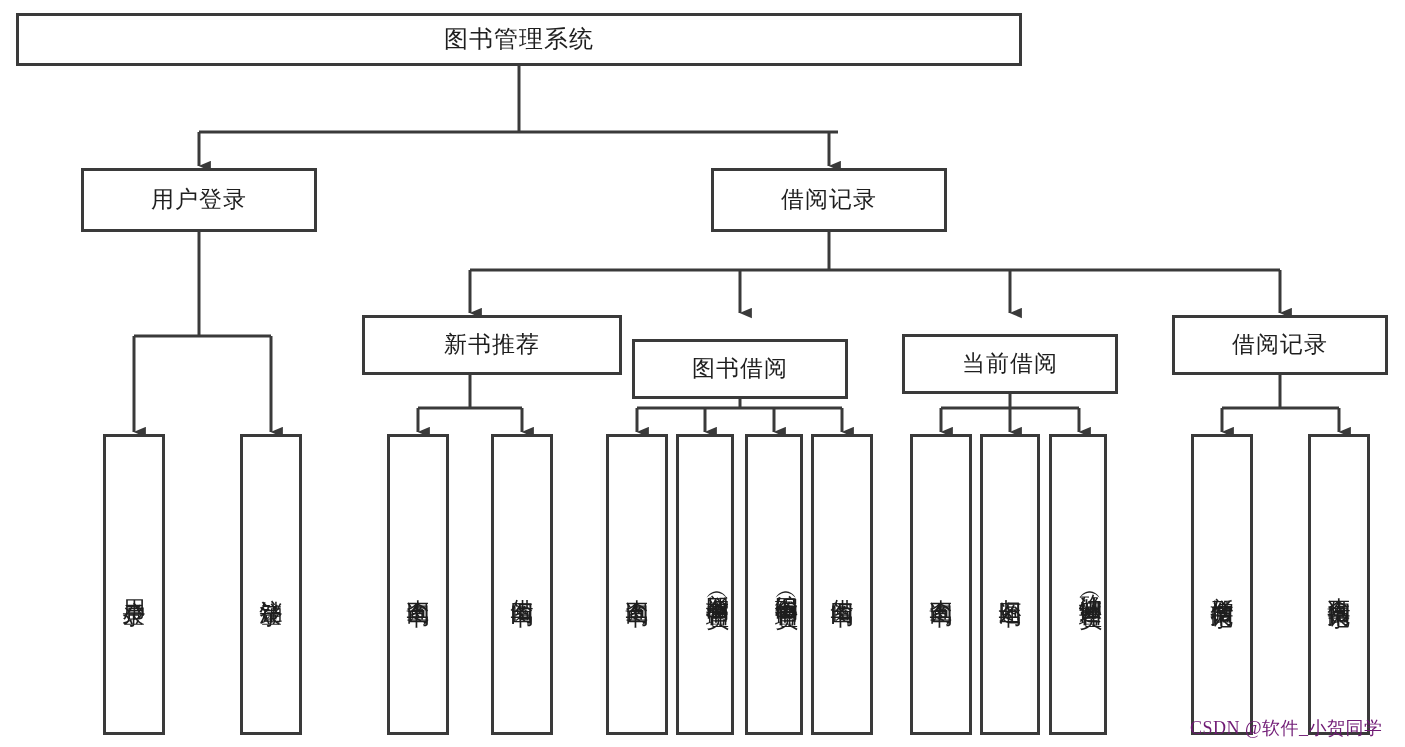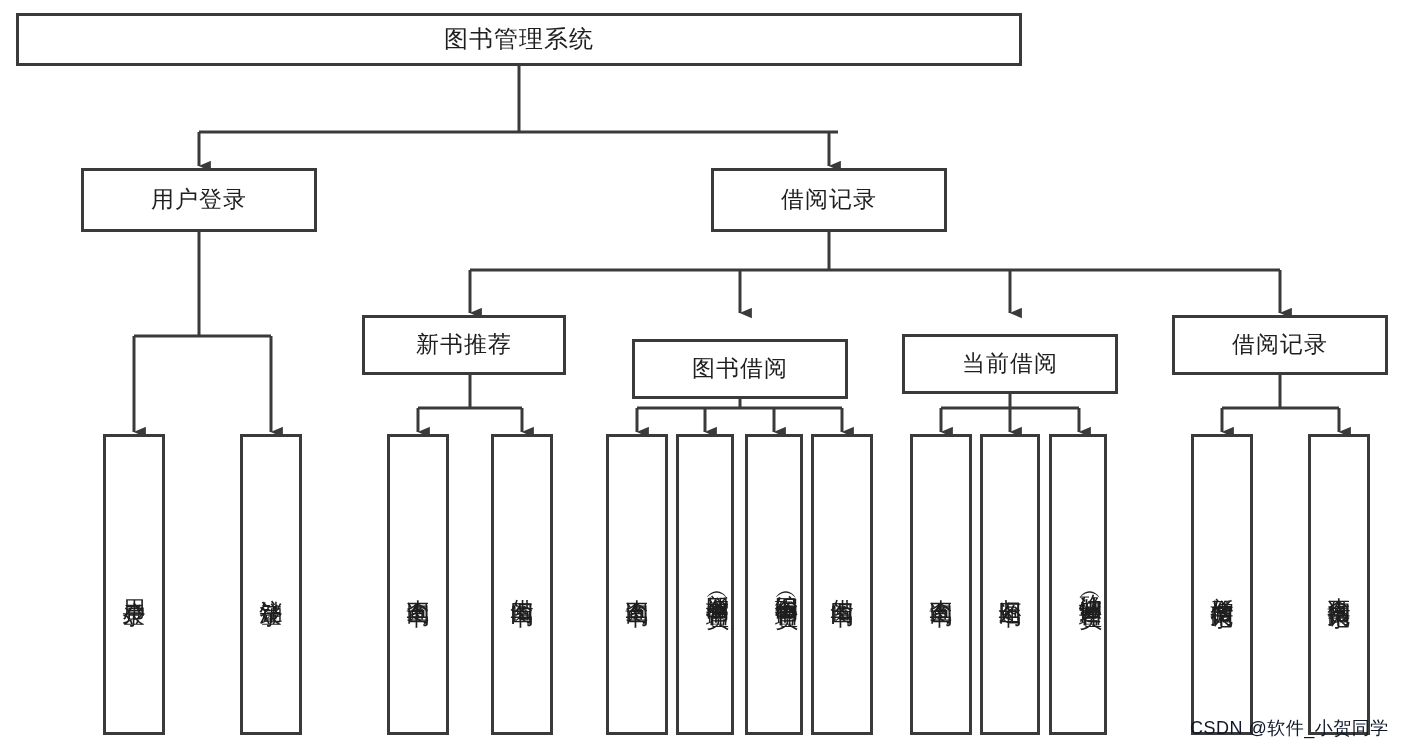--- a/index.html
+++ b/index.html
@@ -46,24 +46,24 @@
     line-height:1.18;
     letter-spacing:2px;
     padding:6px 0;
     justify-content:center;
     align-items:flex-start;
   }
   .node.v.center{ align-items:center; }
   .watermark{
     position:absolute;
     font-size:18px;
-    color:#0f172a;
+    color:#701a75;
     white-space:nowrap;
     letter-spacing:0.5px;
-    font-family:Liberation Sans, sans-serif;
+    font-family:Liberation Serif, serif;
     text-align:right;
   }
 </style>
 </head>
 <body>
 
 <div id="canvas">
 
   <svg class="edges" viewBox="0 0 1405 747" xmlns="http://www.w3.org/2000/svg">
     <defs>
@@ -120,21 +120,21 @@
     <span>图书管理系统</span>
   </div>
 
   <div class="node h" style="left:81px; top:168px; width:236px; height:64px;">
     <span>用户登录</span>
   </div>
   <div class="node h" style="left:711px; top:168px; width:236px; height:64px;">
     <span>借阅记录</span>
   </div>
 
-  <div class="node h" style="left:362px; top:315px; width:204px; height:60px;">
+  <div class="node h" style="left:362px; top:315px; width:260px; height:60px;">
     <span>新书推荐</span>
   </div>
   <div class="node h" style="left:632px; top:315px; width:216px; height:60px;margin-top:24px;">
     <span>图书借阅</span>
   </div>
   <div class="node h" style="left:902px; top:315px; width:216px; height:60px;margin-top:19px;">
     <span>当前借阅</span>
   </div>
   <div class="node h" style="left:1172px; top:315px; width:216px; height:60px;font-family:Liberation Serif, serif;">
     <span>借阅记录</span>

